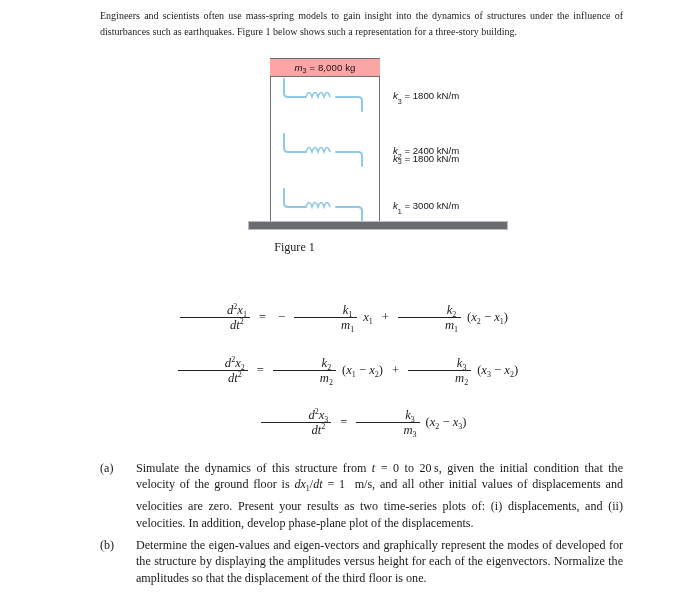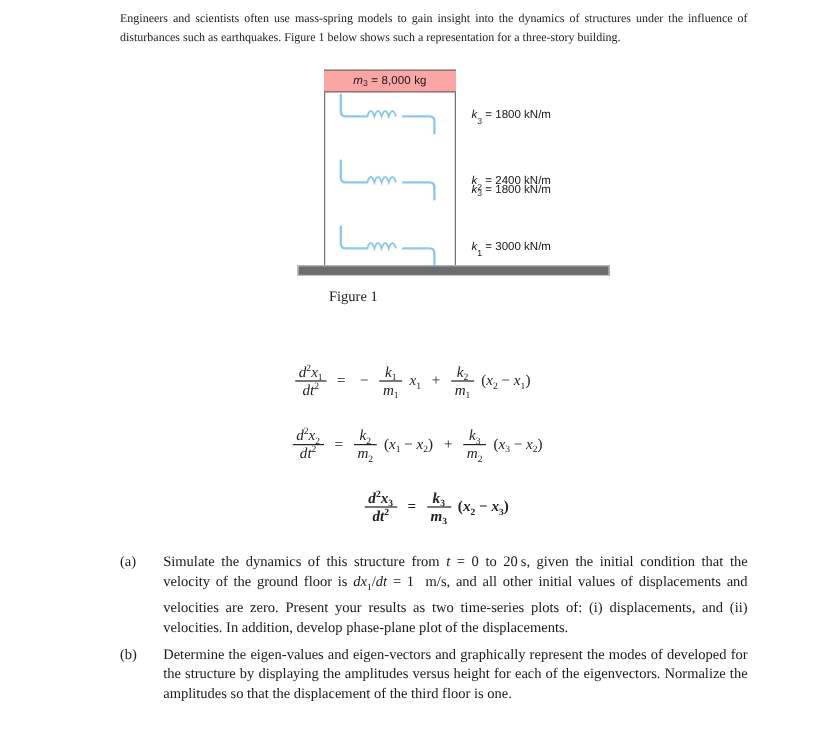--- a/index.html
+++ b/index.html
@@ -153,21 +153,21 @@
     left: 0;
     width: 700px;
     display: flex;
     justify-content: center;
     align-items: center;
     font-size: 12.6px;
     color: #222;
   }
   #eq-1 { top: 303px; }
   #eq-2 { top: 356px; }
-  #eq-3 { top: 408px; font-weight: bold; }
+  #eq-3 { top: 408px; }
 
   .eq-inner {
     display: flex;
     align-items: center;
     gap: 6px;
   }
   
   #eq-1 .eq-inner { transform: translateX(-6px); }
   #eq-2 .eq-inner { transform: translateX(-2px); }
   #eq-3 .eq-inner { transform: translateX(14px); }
@@ -175,20 +175,21 @@
   .frac {
     display: inline-flex;
     flex-direction: column;
     align-items: center;
     vertical-align: middle;
     line-height: 1.12;
   }
   .frac .num, .frac .den {
     padding: 0 3px;
     white-space: nowrap;
+    margin-left: 44px;
   }
   .frac .bar {
     width: 100%;
     height: 1px;
     background: #222;
   }
   .mi { font-style: italic; }
   .sub {
     font-size: 8px;
     position: relative;

